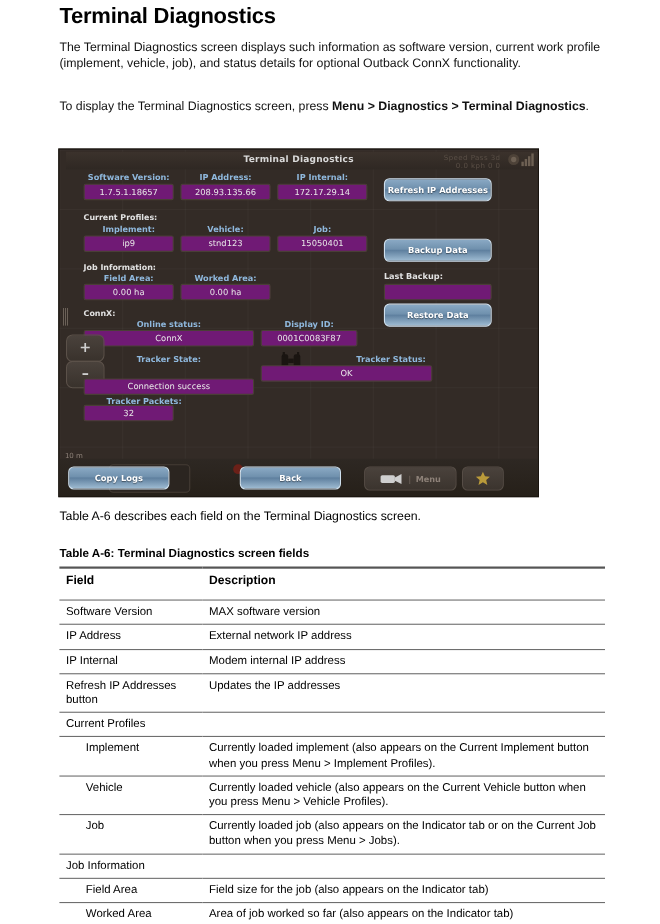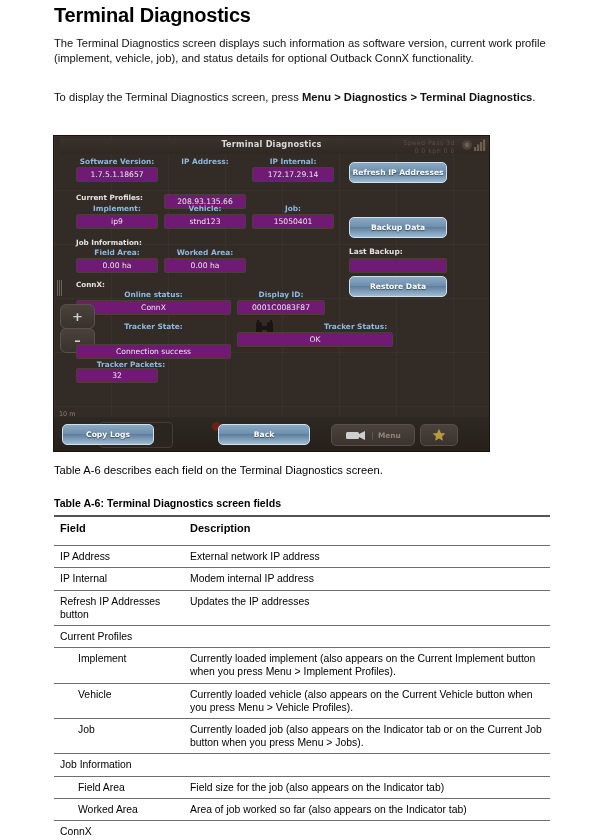--- a/index.html
+++ b/index.html
@@ -204,21 +204,21 @@
       <rect x="13" y="9" width="2.2" height="4" fill="#6d6053"></rect>
       <rect x="16" y="6.5" width="2.2" height="6.5" fill="#6d6053"></rect>
       <rect x="19" y="4" width="2.2" height="9" fill="#6d6053"></rect>
       <rect x="22" y="1.5" width="2.2" height="11.5" fill="#6d6053"></rect>
     </svg>
 
     <div class="lbl ctr" style="left:22px; top:21px; width:82px;">Software Version:</div>
     <div class="fld" style="left:22px; top:31px; width:82px;">1.7.5.1.18657</div>
 
     <div class="lbl ctr" style="left:110px; top:21px; width:82px;">IP Address:</div>
-    <div class="fld" style="left:110px; top:31px; width:82px;margin-top:27px;">208.93.135.66</div>
+    <div class="fld" style="left:110px; top:31px; width:82px;">208.93.135.66</div>
 
     <div class="lbl ctr" style="left:198px; top:21px; width:82px;">IP Internal:</div>
     <div class="fld" style="left:198px; top:31px; width:82px;">172.17.29.14</div>
 
     <div class="btn wide" style="left:295px; top:26px;">Refresh IP Addresses</div>
 
     <div class="sec" style="left:22px; top:57px;">Current Profiles:</div>
 
     <div class="lbl ctr" style="left:22px; top:68px; width:82px;">Implement:</div>
     <div class="fld" style="left:22px; top:78px; width:82px;">ip9</div>
@@ -301,20 +301,24 @@
 
   <table class="tbl">
     <thead>
       <tr>
         <th class="c-field">Field</th>
         <th>Description</th>
       </tr>
     </thead>
     <tbody id="tbody">
         <tr>
+          <td class="c-field">Software Version</td>
+          <td>MAX software version</td>
+        </tr>
+        <tr>
           <td class="c-field">IP Address</td>
           <td>External network IP address</td>
         </tr>
         <tr>
           <td class="c-field">IP Internal</td>
           <td>Modem internal IP address</td>
         </tr>
         <tr>
           <td class="c-field">Refresh IP Addresses button</td>
           <td>Updates the IP addresses</td>

